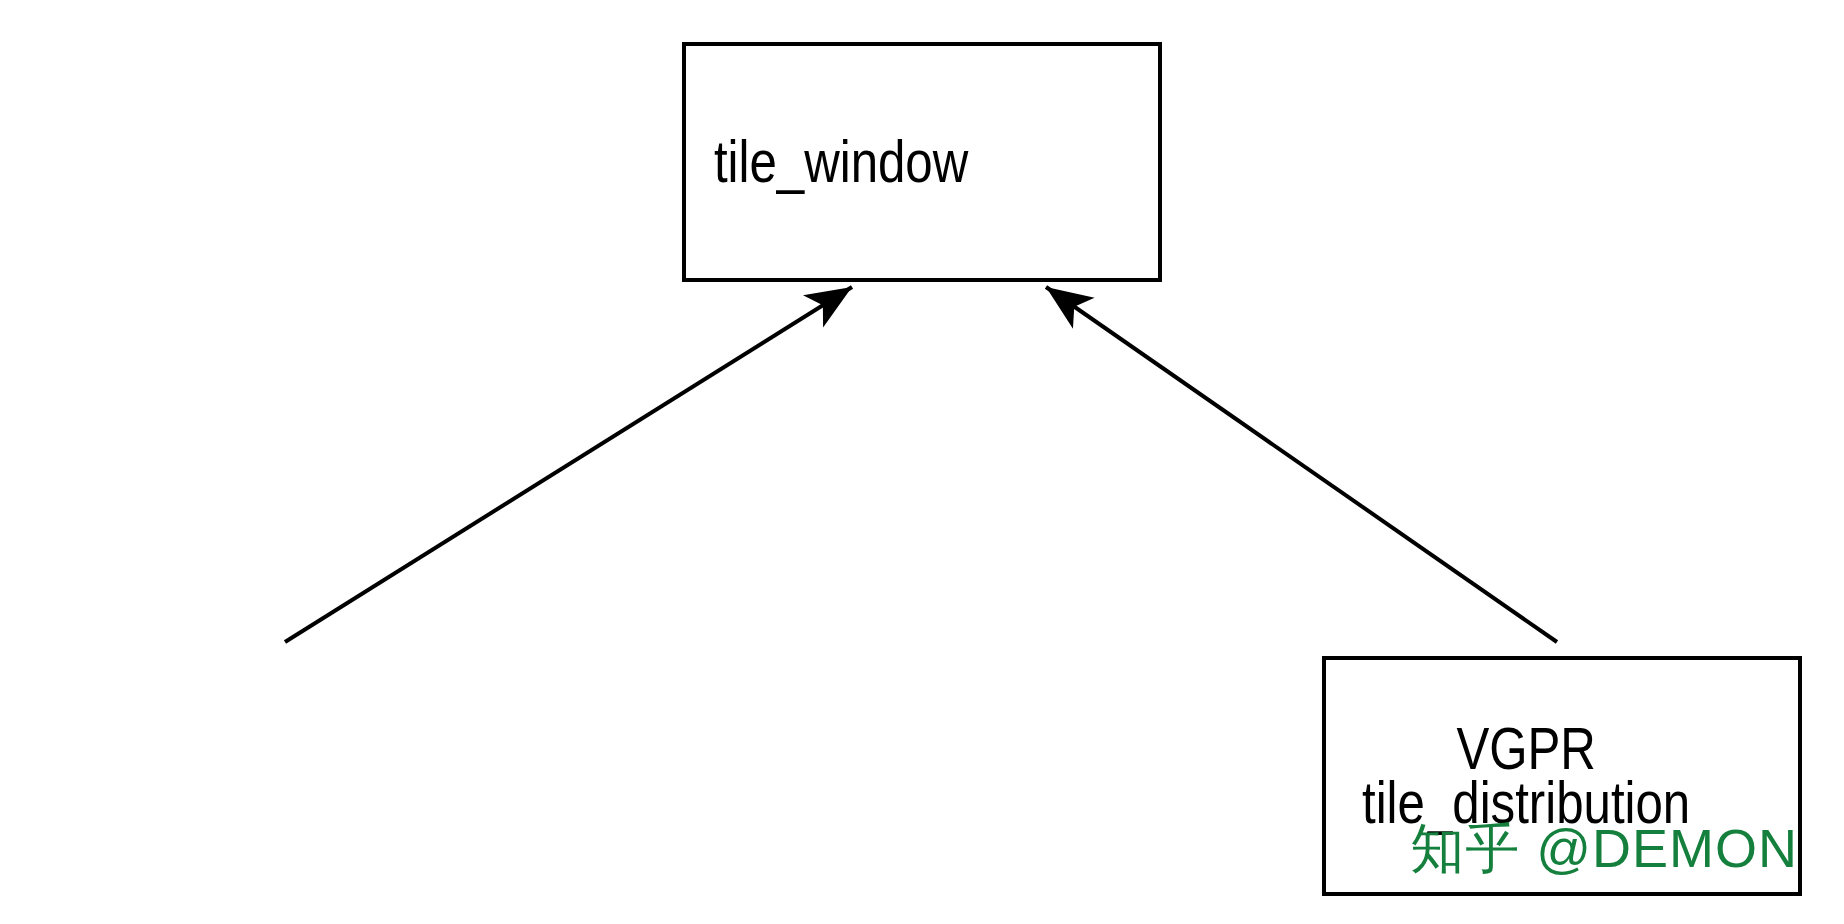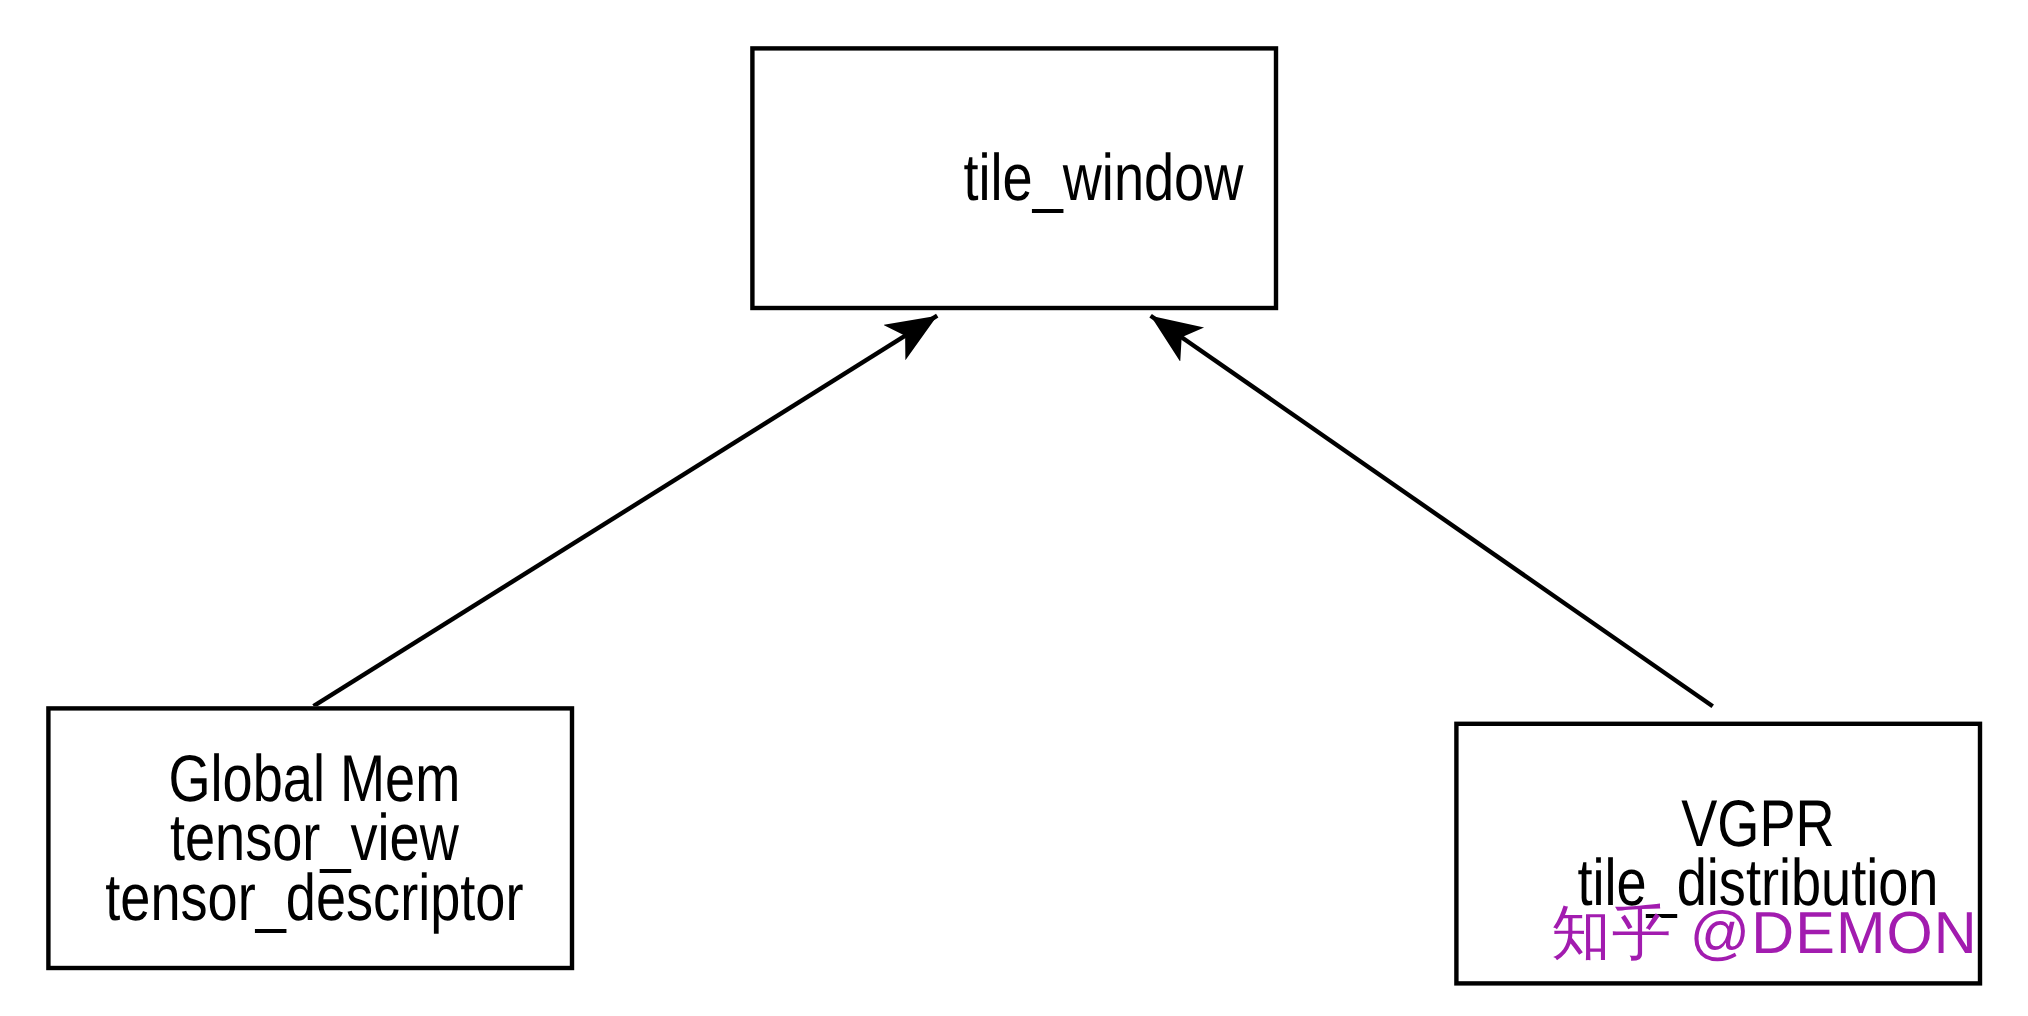--- a/index.html
+++ b/index.html
@@ -25,21 +25,21 @@
   }
   .node {
     position: absolute;
     width: 480px;
     height: 240px;
     box-sizing: border-box;
     border: 4px solid #000000;
     background: #ffffff;
     display: flex;
     align-items: center;
-    justify-content: flex-end;
+    justify-content: flex-start;
     z-index: 2;
   }
   #node-tile-window { left: 682px; top: 42px; }
   #node-global-mem  { left: 42px;  top: 642px; }
   #node-vgpr        { left: 1322px; top: 656px; }
   .node-label {
     color: #000000;
     font-size: 60px;
     line-height: 54px;
     text-align: center;
@@ -47,21 +47,21 @@
     transform: scaleX(0.82);
     transform-origin: 50% 50%;
   }
   .watermark {
     position: absolute;
     top: 820px;
     right: 46px;
     z-index: 3;
     font-size: 54px;
     line-height: 56px;
-    color: #a21caf;
+    color: #15803d;
     text-shadow: 3px 3px 0 #ffffff;
     white-space: nowrap;
     letter-spacing: 1px;
   }
 </style>
 </head>
 <body>
 
 <div class="stage">
 
@@ -74,27 +74,20 @@
     <line x1="285" y1="642" x2="852" y2="287" stroke-width="4" marker-end="url(#arrowhead)" stroke="#000000"></line>
     <line x1="1557" y1="642" x2="1046" y2="287" stroke-width="4" marker-end="url(#arrowhead)" stroke="#000000"></line>
   </svg>
 
   <div class="node" id="node-tile-window">
     <div class="node-label">
       <div>tile_window</div>
     </div>
   </div>
 
-  <div class="node" id="node-global-mem">
-    <div class="node-label">
-      <div>Global Mem</div>
-      <div>tensor_view</div>
-      <div>tensor_descriptor</div>
-    </div>
-  </div>
 
   <div class="node" id="node-vgpr">
     <div class="node-label">
       <div>VGPR</div>
       <div>tile_distribution</div>
     </div>
   </div>
 
   <div class="watermark">知乎 @DEMON</div>
 

